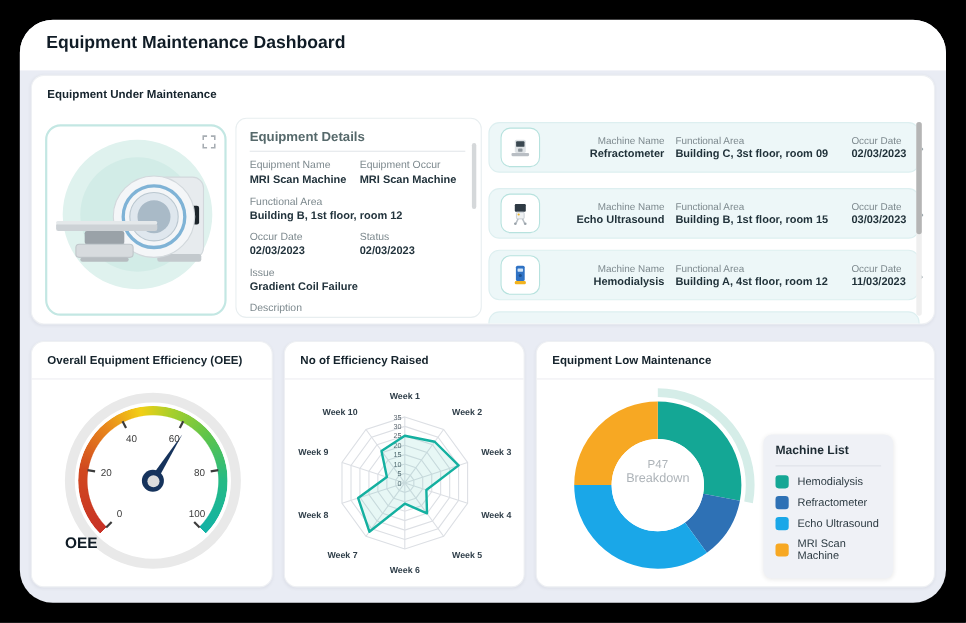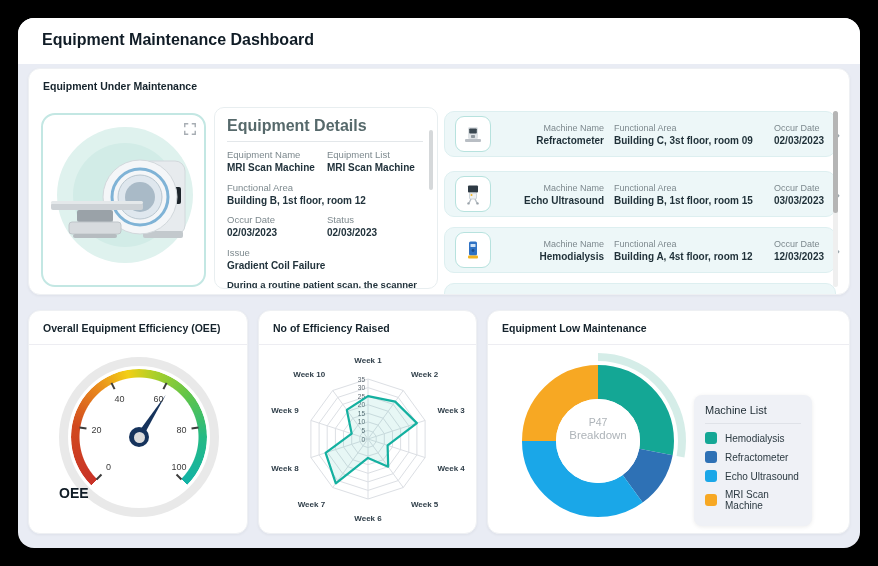--- a/index.html
+++ b/index.html
@@ -1,32 +1,32 @@
 <!DOCTYPE html>
 <html><head>
 <meta charset="utf-8">
 <style>
   html,body{margin:0;padding:0;background:#000;}
   *{box-sizing:border-box;font-family:"Liberation Sans",sans-serif;}
   .stage{position:relative;width:878px;height:566px;background:#000;overflow:hidden;}
-  .window{position:absolute;left:18px;top:18px;width:842px;height:530px;background:#e9ecf4;border-radius:16px;overflow:hidden;}
+  .window{position:absolute;left:18px;top:18px;width:842px;height:530px;background:#e9ecf4;border-radius:30px;overflow:hidden;}
   .win-header{position:absolute;left:0;top:0;width:100%;height:46px;background:#fff;}
   .win-title{position:absolute;left:24px;top:13px;font-size:16px;font-weight:700;color:#101c26;}
   .card{position:absolute;background:#fff;border-radius:12px;border:1px solid #eef0f3;box-shadow:0 1px 3px rgba(15,23,42,.05);}
   
   .big-card{left:10px;top:50px;width:822px;height:227px;overflow:hidden;}
   .section-label{position:absolute;left:14px;top:11px;font-size:10.5px;font-weight:700;color:#15232c;}
   
   .img-card{position:absolute;left:12px;top:44px;width:165px;height:174px;background:#fff;border:2px solid #c3e7e3;border-radius:14px;overflow:hidden;}
   .img-bg1{position:absolute;left:14px;top:12px;width:136px;height:136px;border-radius:50%;background:#dff2ee;}
   .img-bg2{position:absolute;left:30px;top:28px;width:104px;height:104px;border-radius:50%;background:#d2ece7;}
   .expand-btn{position:absolute;right:7px;top:7px;width:14px;height:14px;cursor:pointer;}
   
   .details{position:absolute;left:185px;top:38px;width:224px;height:182px;background:#fff;border:1px solid #e8eef0;border-radius:10px;padding:9px 14px 6px 12px;overflow:hidden;}
-  .details h3{margin:0 0 6px 0;font-size:16px;font-weight:600;color:#56696b;}
+  .details h3{margin:0 0 6px 0;font-size:12px;font-weight:600;color:#56696b;}
   .details .divider{height:1px;background:#e3e7ea;margin-bottom:7px;}
   .f-row{display:flex;margin-bottom:7px;}
   .f-col1{flex:1 1 auto;}
   .f-col2{flex:0 0 96px;}
   .f-label{font-size:9.5px;color:#7d898e;margin-bottom:2px;}
   .f-value{font-size:10px;font-weight:700;color:#22333c;line-height:1.25;}
   .d-scroll{position:absolute;right:4px;top:22px;width:4px;height:60px;background:#d5d8da;border-radius:2px;}
   
   .rows{position:absolute;left:415px;top:42px;width:392px;}
   .m-row{position:absolute;left:0;width:392px;height:46px;background:#edf7f8;border:1px solid #ddeff0;border-radius:10px;display:flex;align-items:center;padding:0 8px 0 10px;cursor:pointer;}
@@ -59,21 +59,21 @@
   .needle{position:absolute;left:-3.5px;bottom:-2px;width:7px;height:52px;background:#16335c;clip-path:polygon(50% 0,100% 100%,0 100%);}
   .hub{position:absolute;left:70px;top:70px;width:20px;height:20px;border-radius:50%;background:#16335c;}
   .hub-in{position:absolute;left:74.5px;top:74.5px;width:11px;height:11px;border-radius:50%;background:#dcdcdc;}
   .gauge-caption{position:absolute;left:0;top:128px;width:160px;font-size:14px;font-weight:700;color:#101c26;}
   
   .donut-center{position:absolute;left:50px;top:102px;width:120px;text-align:center;}
   .donut-big{font-size:26px;font-weight:700;color:#1d1d1f;line-height:1.1;}
   .donut-sub{font-size:10.5px;color:#aeb4b9;margin-top:3px;}
   .donut-sub2{font-size:11.5px;color:#aeb4b9;margin-top:1px;}
   .legend{position:absolute;left:206px;top:84px;width:118px;background:#eff1f6;border-radius:8px;box-shadow:0 1px 4px rgba(0,0,0,.08);padding:9px 11px 8px 11px;}
-  .legend-title{font-size:11px;font-weight:400;color:#1d2b33;}
+  .legend-title{font-size:11px;font-weight:700;color:#1d2b33;}
   .legend-div{height:1px;background:#dfe2e8;margin:7px 0 8px 0;}
   .legend-item{display:flex;align-items:center;margin:7px 0;}
   .swatch{width:12px;height:12px;border-radius:3px;margin-right:8px;flex:0 0 12px;}
   .legend-label{font-size:10px;color:#2c3a42;}
 </style>
 </head>
 <body>
 
 <div class="stage">
   <div class="window">
@@ -110,21 +110,21 @@
 
       <div class="details">
         <h3>Equipment Details</h3>
         <div class="divider"></div>
         <div class="f-row">
           <div class="f-col1">
             <div class="f-label">Equipment Name</div>
             <div class="f-value">MRI Scan Machine</div>
           </div>
           <div class="f-col2">
-            <div class="f-label">Equipment List</div>
+            <div class="f-label">Equipment Occur</div>
             <div class="f-value">MRI Scan Machine</div>
           </div>
         </div>
         <div class="f-row">
             <div class="f-col1">
           <div class="f-label">Functional Area</div>
           <div class="f-value">Building B, 1st floor, room 12</div>
         </div>
           </div>
         <div class="f-row">
@@ -138,20 +138,21 @@
           </div>
         </div>
         <div class="f-row">
             <div class="f-col1">
           <div class="f-label">Issue</div>
           <div class="f-value">Gradient Coil Failure</div>
         </div>
           </div>
         <div class="f-row" style="margin-bottom:0;">
             <div class="f-col1">
+          <div class="f-label">Description</div>
           <div class="f-value" style="font-size:9.5px;">During a routine patient scan, the scanner produced poor quality images with visible artifacts. Upon inve</div>
         </div>
           </div>
         <div class="d-scroll"></div>
       </div>
 
       <div class="rows">
 
         <div class="m-row" style="top:0;">
           <div class="m-icon-box">
@@ -221,21 +222,21 @@
             <div class="m-value">Hemodialysis</div>
           </div>
           <div class="v-div"></div>
           <div class="m-col m-c2">
             <div class="m-label">Functional Area</div>
             <div class="m-value">Building A, 4st floor, room 12</div>
           </div>
           <div class="v-div"></div>
           <div class="m-col m-c3">
             <div class="m-label">Occur Date</div>
-            <div class="m-value">12/03/2023</div>
+            <div class="m-value">11/03/2023</div>
           </div>
           <div class="chev">›</div>
         </div>
 
         <div class="m-row" style="top:172px;height:40px;"></div>
       </div>
 
       <div class="list-scroll-track"></div>
       <div class="list-scroll-thumb"></div>
     </div>

